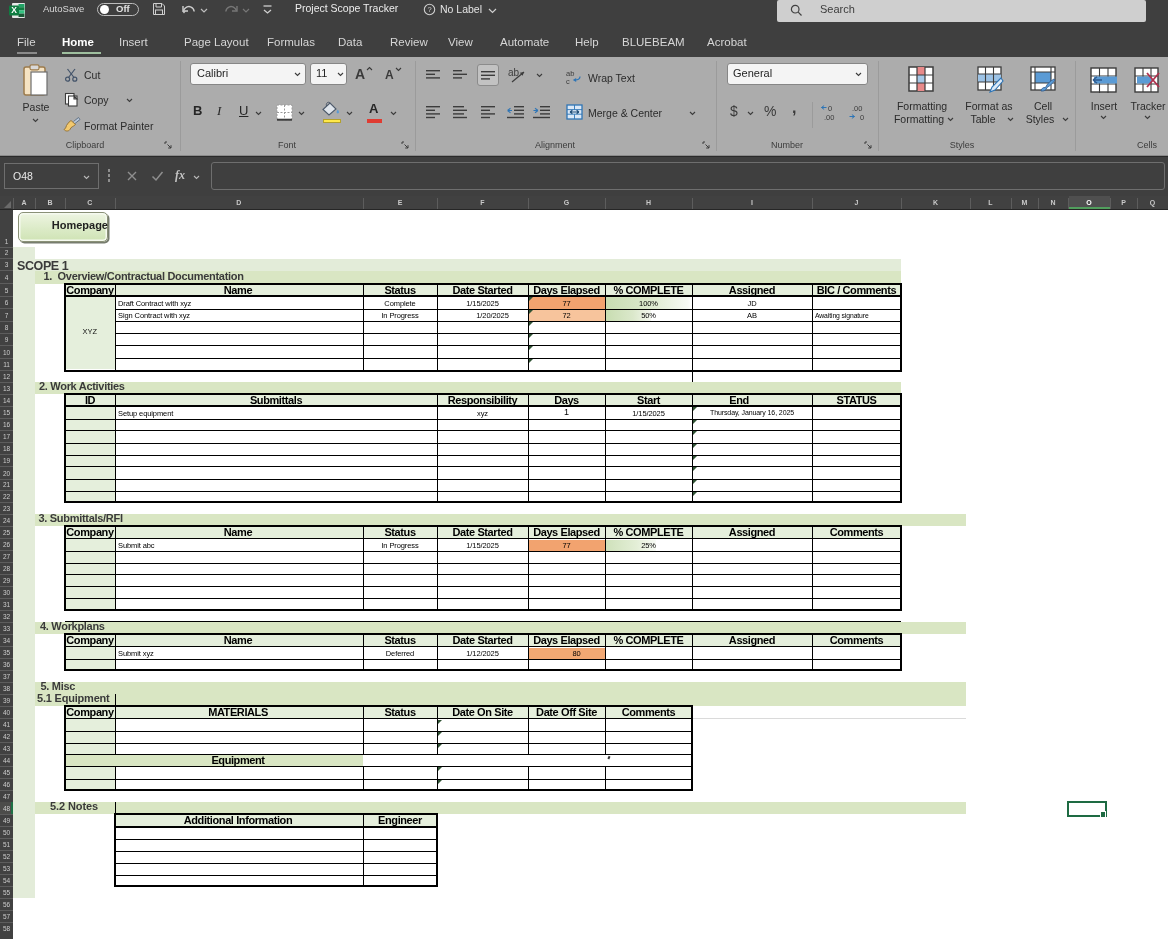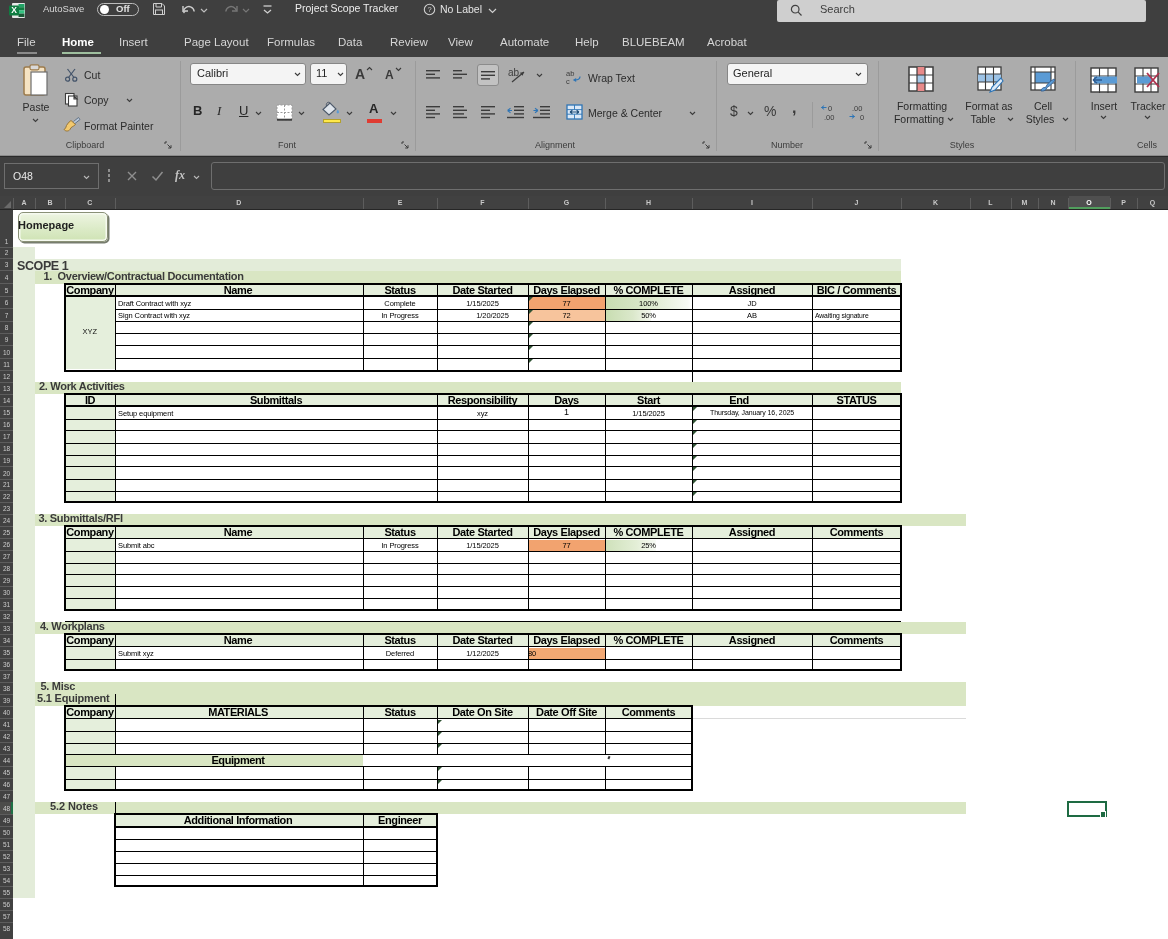--- a/index.html
+++ b/index.html
@@ -525,21 +525,21 @@
 <div class="a" style="left:22px;top:484px;width:931px;height:12px;background:#d9e6c3"></div>
 <div class="a" style="left:22px;top:592px;width:931px;height:12px;background:#d9e6c3"></div>
 <div class="hline" style="left:52px;top:410.79999999999995px;width:836px"></div>
 <div class="vline" style="left:101.5px;top:484px;height:12px"></div>
 <div class="vline" style="left:101.5px;top:592px;height:12px"></div>
 <div class="a" style="left:679px;top:507.79999999999995px;width:274px;height:1px;background:#dadada"></div>
 <div class="vline" style="left:679px;top:161.5px;height:10.5px"></div>
 <div class="a" style="left:5px;top:2px;width:90px;height:30px;border-radius:5px;
 background:linear-gradient(180deg,#eef5e2 0%,#dcebc8 55%,#cfe3b4 100%);
 border:1px solid #8a9177;box-shadow:1.5px 1.5px 0 #777d6e, inset 0 0 0 1.5px #f6faf0"></div>
-<div class="a" style="left:5px;top:9px;width:90px;text-align:left;font-weight:bold;font-size:11px;color:#1f1f1f">Homepage</div>
+<div class="a" style="left:5px;top:9px;width:90px;text-align:right;font-weight:bold;font-size:11px;color:#1f1f1f">Homepage</div>
 <div class="a" style="left:4px;top:49px;font-weight:bold;font-size:12.5px;color:#3a3a3a;letter-spacing:-0.4px">SCOPE 1</div>
 <div class="sechead" style="left:30.5px;top:59.89999999999998px">1.&nbsp;&nbsp;Overview/Contractual Documentation</div>
 <div class="sechead" style="left:26px;top:169.8px">2. Work Activities</div>
 <div class="sechead" style="left:25.5px;top:302px">3. Submittals/RFI</div>
 <div class="sechead" style="left:27px;top:410px">4. Workplans</div>
 <div class="sechead" style="left:27.5px;top:470.29999999999995px">5. Misc</div>
 <div class="sechead" style="left:24px;top:482.29999999999995px;letter-spacing:-0.2px">5.1 Equipment</div>
 <div class="sechead" style="left:37px;top:590.3px;letter-spacing:-0.1px">5.2 Notes</div>
 <div class="a" style="left:52px;top:73.5px;width:836px;height:12.7px;background:#e5efdc"></div>
     <div class="a" style="left:51px;top:72.5px;width:838px;height:89.0px;border:2px solid #000"></div>
@@ -674,21 +674,21 @@
     <div class="h" style="left:352.0px;top:424.2px;width:70px">Status</div>
     <div class="h" style="left:424.5px;top:424.2px;width:90px">Date Started</div>
     <div class="h" style="left:515.0px;top:424.2px;width:77px">Days Elapsed</div>
     <div class="h" style="left:592.0px;top:424.2px;width:87px">% COMPLETE</div>
     <div class="h" style="left:689.0px;top:424.2px;width:100px">Assigned</div>
     <div class="h" style="left:799.0px;top:424.2px;width:89px">Comments</div>
 <div class="d" style="left:105px;top:439px">Submit xyz</div>
 <div class="d" style="left:350px;top:439px;width:74px;text-align:center">Deferred</div>
 <div class="d" style="left:424px;top:439px;width:91px;text-align:center">1/12/2025</div>
 <div class="a" style="left:515.5px;top:437.5px;width:76px;height:11px;background:#f2a873"></div>
-<div class="d" style="left:515px;top:439px;width:97px;text-align:left">80</div>
+<div class="d" style="left:515px;top:439px;width:97px;text-align:center">80</div>
 <div class="a" style="left:52px;top:496px;width:627px;height:12.5px;background:#e5efdc"></div>
     <div class="a" style="left:52px;top:508.5px;width:49.5px;height:35.5px;background:#e5efdc"></div>
     <div class="a" style="left:52px;top:556px;width:49.5px;height:24px;background:#e5efdc"></div>
     <div class="a" style="left:52px;top:544px;width:298px;height:12px;background:#d9e6c3"></div>
     <div class="a" style="left:51px;top:495px;width:629px;height:86px;border:2px solid #000"></div>
     <div class="a" style="left:52px;top:507.5px;width:627px;height:1.6px;background:#000"></div>
 <div class="vline" style="left:101.5px;top:496px;height:48px"></div>
 <div class="vline" style="left:101.5px;top:556px;height:24px"></div>
 <div class="vline" style="left:350px;top:496px;height:48px"></div>
 <div class="vline" style="left:350px;top:556px;height:24px"></div>

